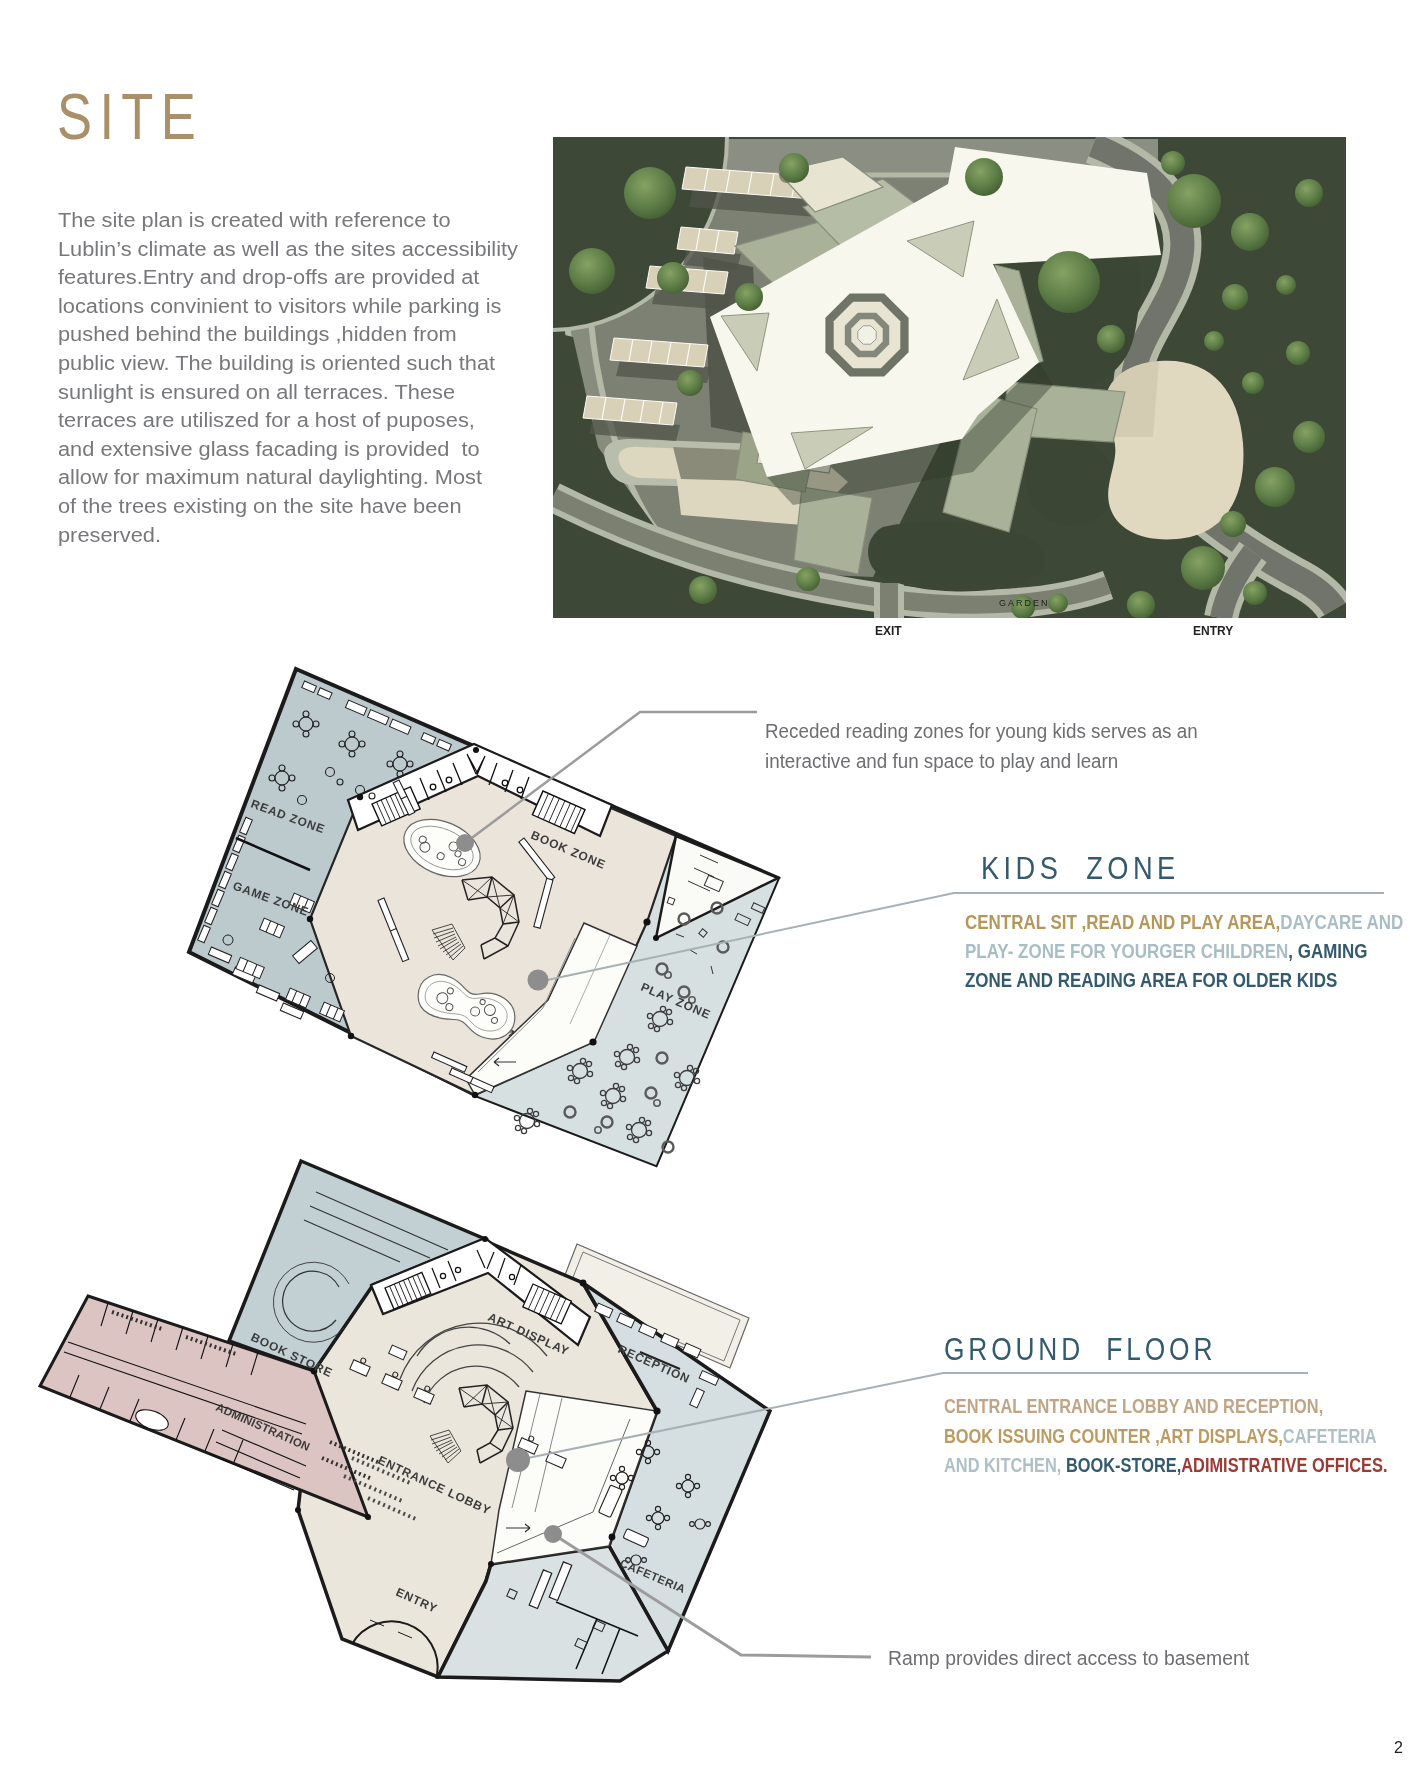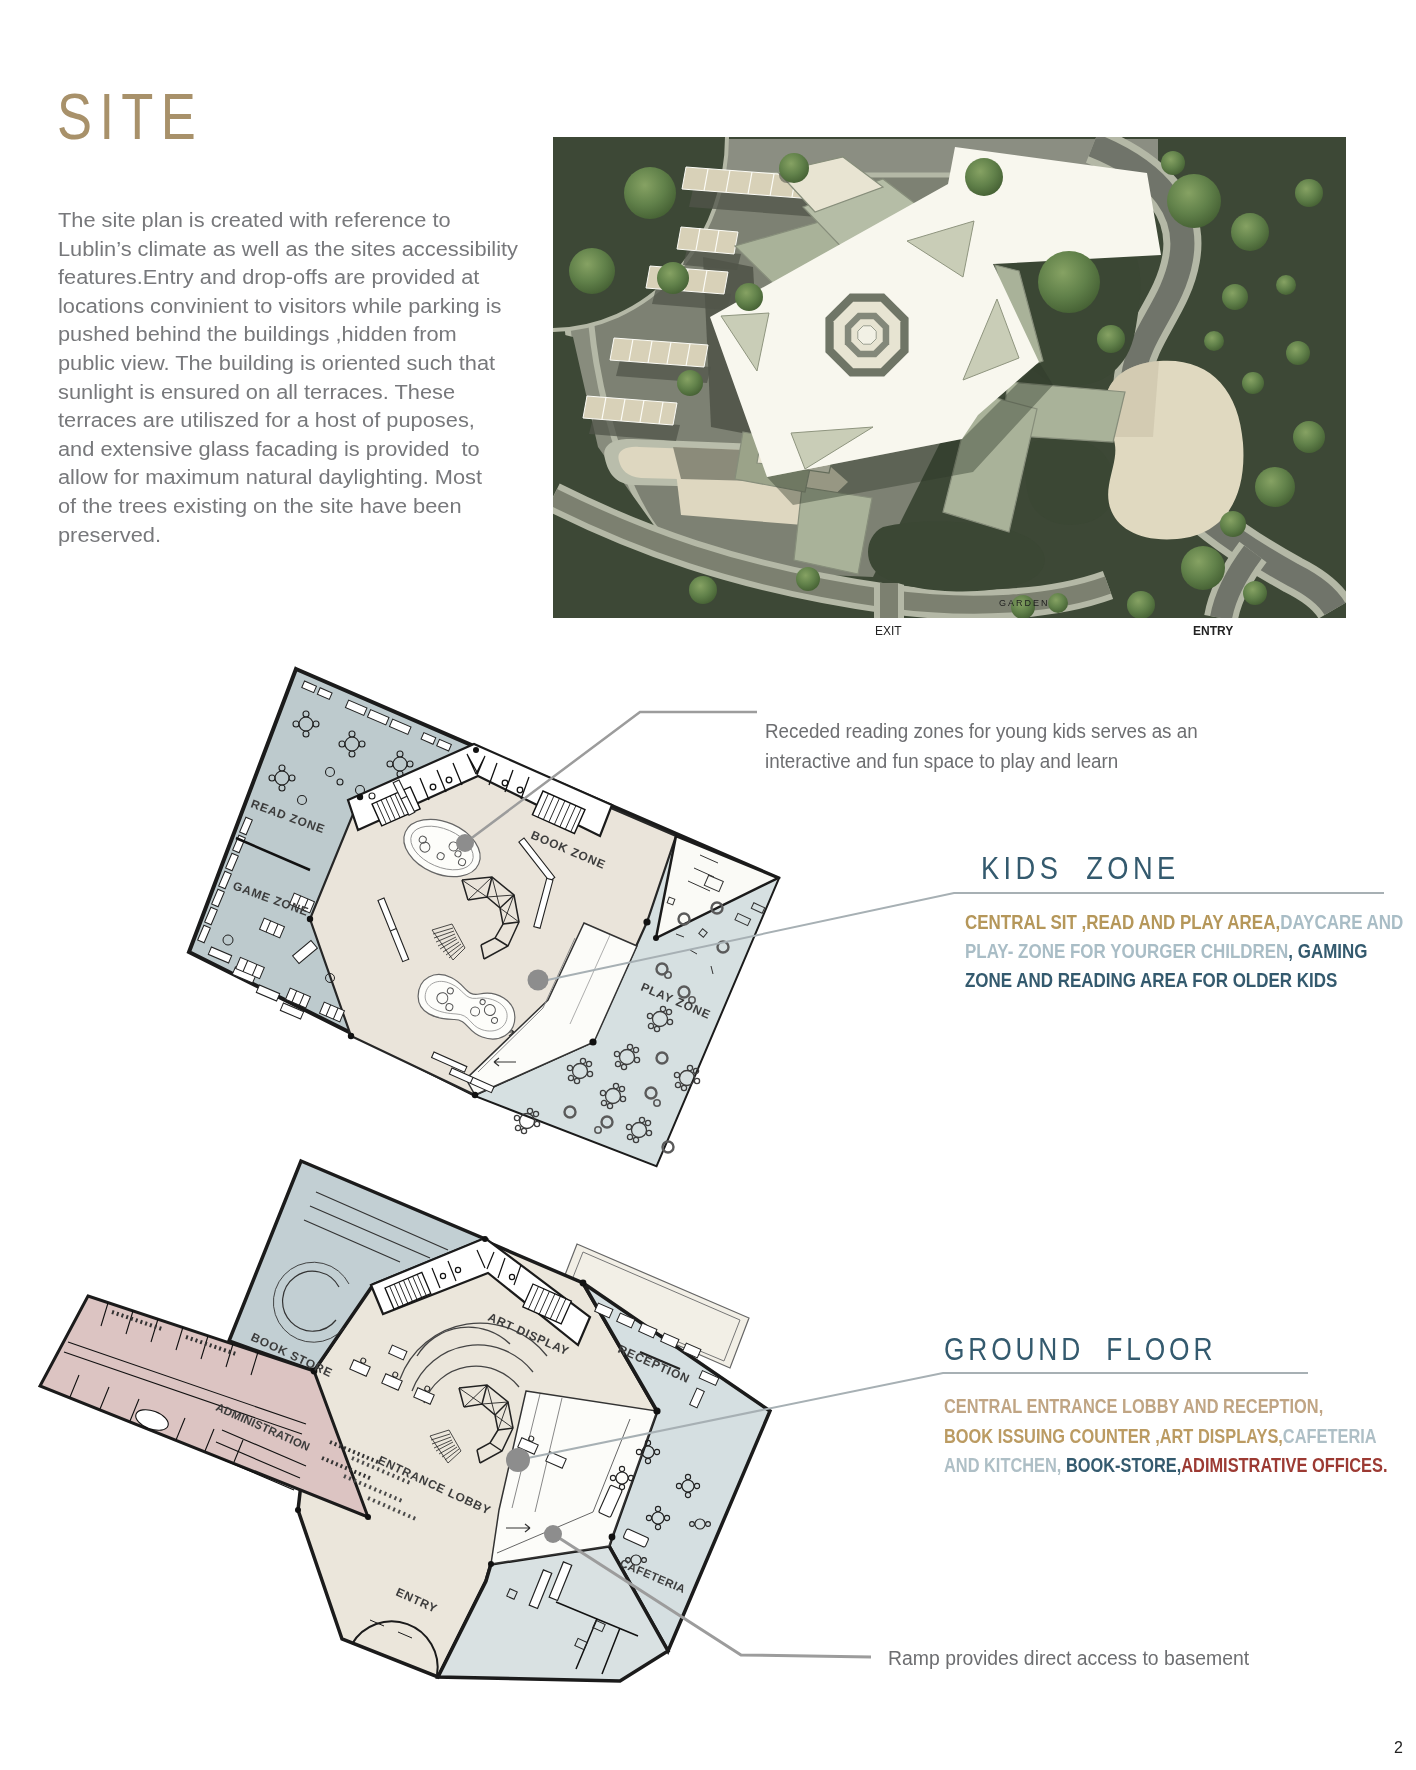--- a/index.html
+++ b/index.html
@@ -209,21 +209,21 @@
           <circle cx="470" cy="470" r="12" fill="url(#tg)"></circle>
         </g>
       <g>
           <circle cx="505" cy="466" r="10" fill="url(#tg)"></circle>
         </g>
     </g>
 
     <text x="446" y="469" font-family="Liberation Sans, sans-serif" font-size="9" letter-spacing="2" fill="#1e1e1e">GARDEN</text>
   </svg>
 
-  <div class="abs" style="left:875px;top:624px;font-size:12px;font-weight:normal;color:#222;">EXIT</div>
+  <div class="abs" style="left:875px;top:624px;font-size:12px;font-weight:bold;color:#222;">EXIT</div>
 
   <div class="abs" style="left:1193px;top:624px;font-size:12px;font-weight:bold;color:#222;">ENTRY</div>
 
   <svg class="abs" style="left:150px;top:640px;" width="700" height="560" viewBox="0 0 700 560">
     <g transform="translate(-150,-640)">
 
       <polygon points="296,669 778,878 656,1165 475,1095 189,952" fill="#bdcacd" stroke="#1b1b1b" stroke-width="4"></polygon>
 
       <polygon points="660,846 778,878 656,1165 475,1095 593,1042 647,922" fill="#d6e0e1"></polygon>
 

